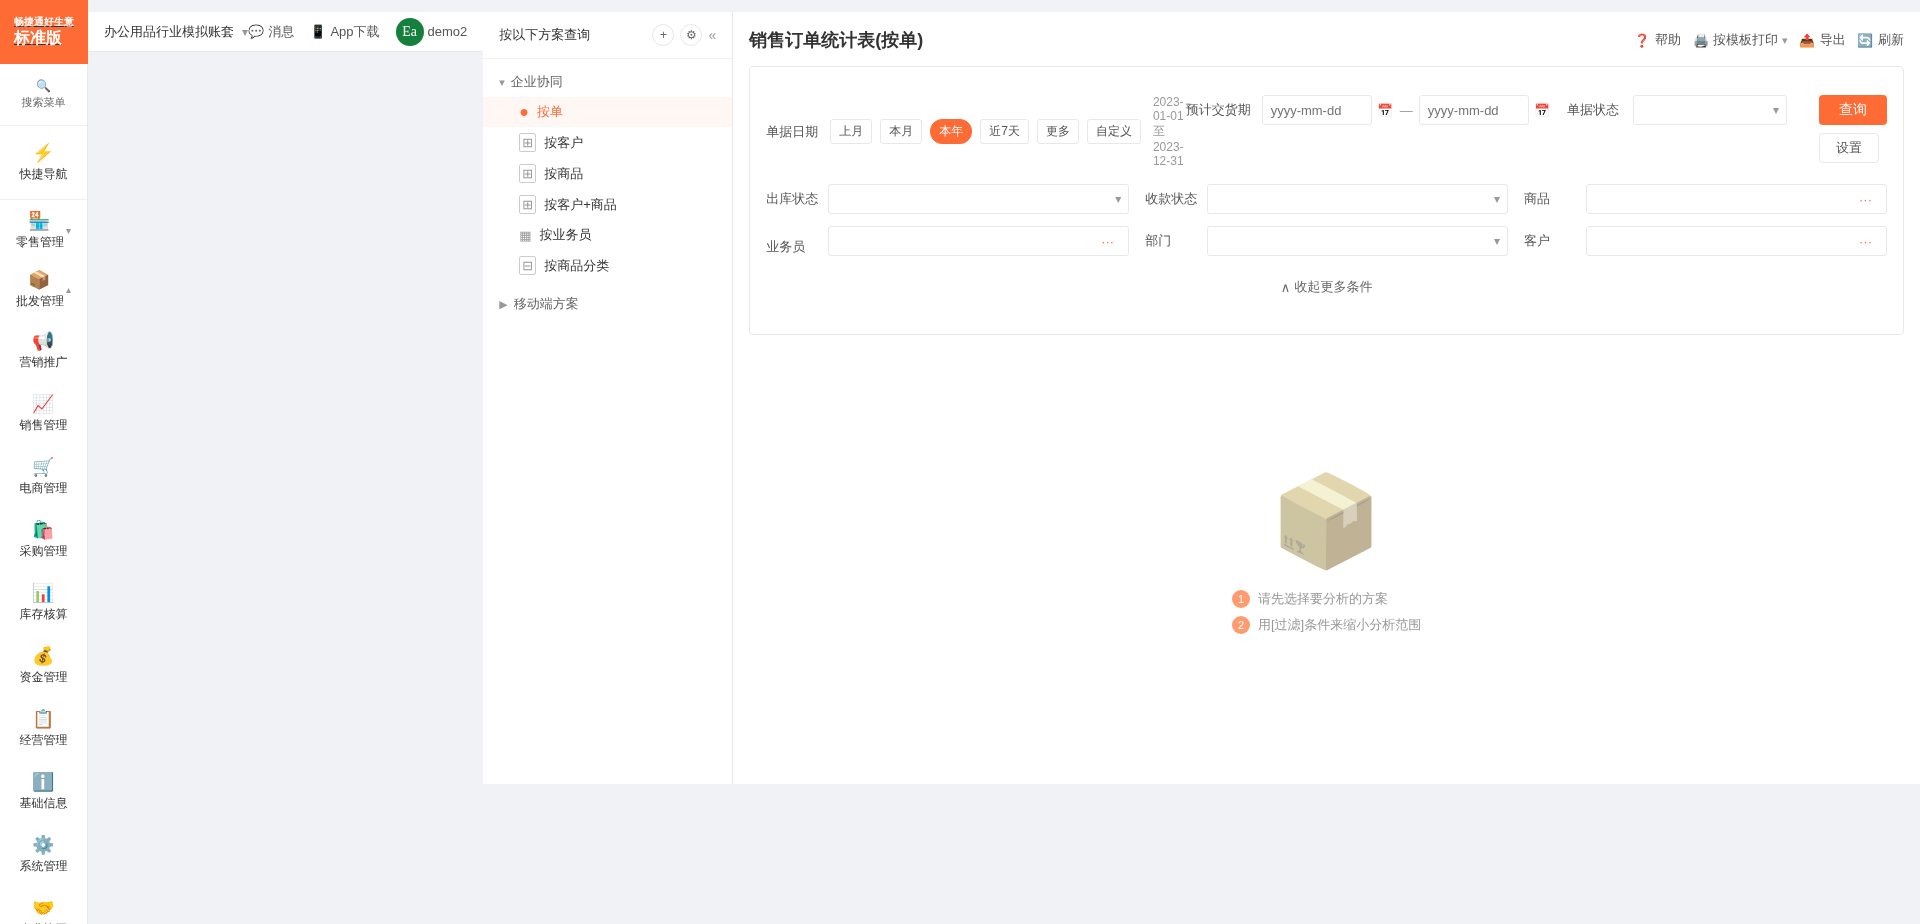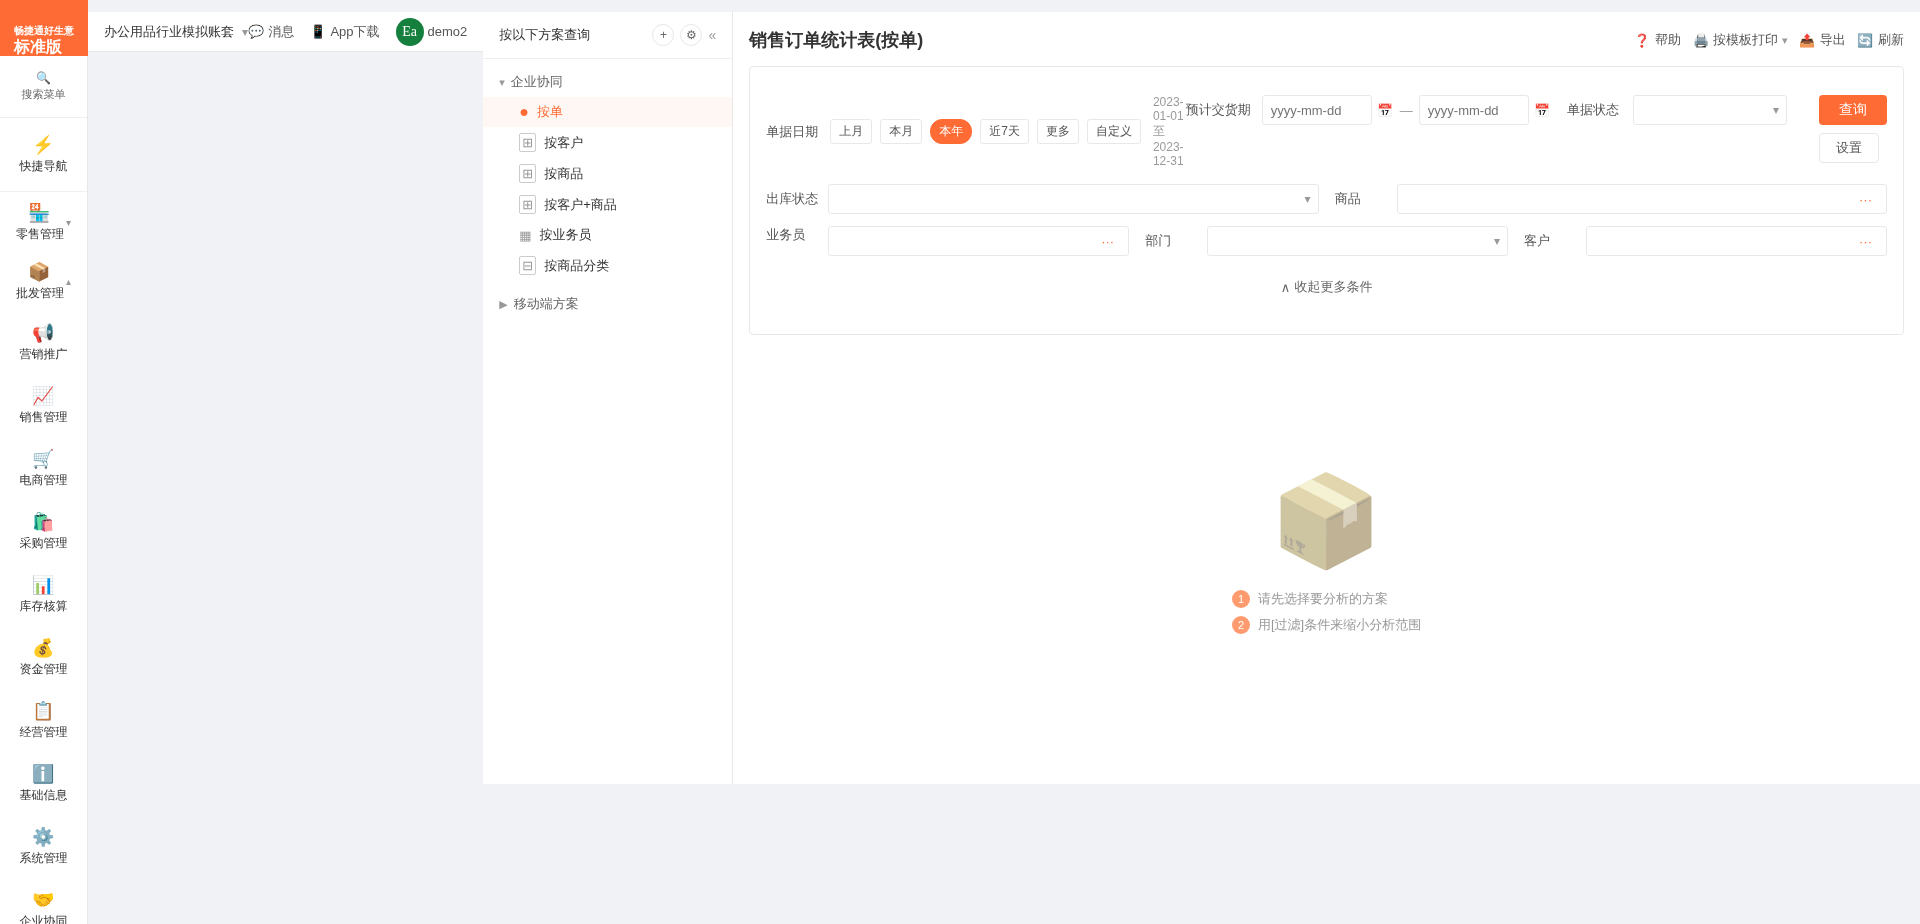--- a/index.html
+++ b/index.html
@@ -1,20 +1,20 @@
 <!DOCTYPE html>
 <html><head>
   <meta charset="utf-8">
   <style>
     * { margin: 0; padding: 0; box-sizing: border-box; }
     body { font-family: 'Microsoft YaHei', sans-serif; font-size: 13px; background: #f0f2f5; color: #333; width: 1920px; height: 924px; overflow: hidden; display: flex; }
 
     
     .sidebar { width: 88px; background: #fff; display: flex; flex-direction: column; border-right: 1px solid #e8e8e8; height: 924px; }
-    .sidebar-logo { width: 88px; height: 56px; background: #ff6b35; display: flex; align-items: center; justify-content: flex-end; flex-direction: column; }
+    .sidebar-logo { width: 88px; height: 64px; background: #ff6b35; display: flex; align-items: center; justify-content: center; flex-direction: column; text-decoration: underline; }
     .sidebar-logo-text { color: #fff; font-size: 11px; font-weight: bold; line-height: 1.2; }
     .sidebar-search { padding: 10px 8px; border-bottom: 1px solid #f0f0f0; }
     .sidebar-search-btn { width: 100%; padding: 5px 0; border: none; background: none; color: #666; font-size: 13px; cursor: pointer; text-align: center; }
     .sidebar-nav-item { display: flex; flex-direction: column; align-items: center; padding: 10px 4px; cursor: pointer; border-radius: 4px; margin: 2px 4px; }
     .sidebar-nav-item .nav-icon { font-size: 18px; margin-bottom: 2px; }
     .sidebar-nav-item .nav-text { font-size: 12px; color: #333; }
     .sidebar-nav-item.has-arrow { flex-direction: row; justify-content: center; gap: 2px; }
     .arrow-indicator { font-size: 10px; color: #999; }
 
     
@@ -317,29 +317,37 @@
         <div style="display:flex; align-items:center; gap:16px; margin-bottom:12px;">
           <div style="display:flex; align-items:center; gap:6px; flex:1; min-width:0;">
             <span class="filter-label" style="min-width:56px;">出库状态</span>
             <div class="select-wrapper" style="flex:1;">
               <select>
                 <option></option>
               </select>
             </div>
           </div>
           <div style="display:flex; align-items:center; gap:6px; flex:1; min-width:0;">
+            <span class="filter-label" style="min-width:56px;">收款状态</span>
+            <div class="select-wrapper" style="flex:1;">
+              <select>
+                <option></option>
+              </select>
+            </div>
+          </div>
+          <div style="display:flex; align-items:center; gap:6px; flex:1; min-width:0;">
             <span class="filter-label" style="min-width:56px;">商品</span>
             <div style="flex:1; height:30px; border:1px solid #e8e8e8; border-radius:3px; padding:0 8px; display:flex; align-items:center; justify-content:flex-end;">
               <span class="more-btn">···</span>
             </div>
           </div>
         </div>
 
         <div style="display:flex; align-items:center; gap:16px; margin-bottom:12px;">
-          <div style="display:flex; align-items:flex-start; gap:6px; flex:1; min-width:0;">
+          <div style="display:flex; align-items:flex-end; gap:6px; flex:1; min-width:0;">
             <span class="filter-label" style="min-width:56px;">业务员</span>
             <div style="flex:1; height:30px; border:1px solid #e8e8e8; border-radius:3px; padding:0 8px; display:flex; align-items:center; justify-content:flex-end;">
               <span class="more-btn">···</span>
             </div>
           </div>
           <div style="display:flex; align-items:center; gap:6px; flex:1; min-width:0;">
             <span class="filter-label" style="min-width:56px;">部门</span>
             <div class="select-wrapper" style="flex:1;">
               <select>
                 <option></option>

